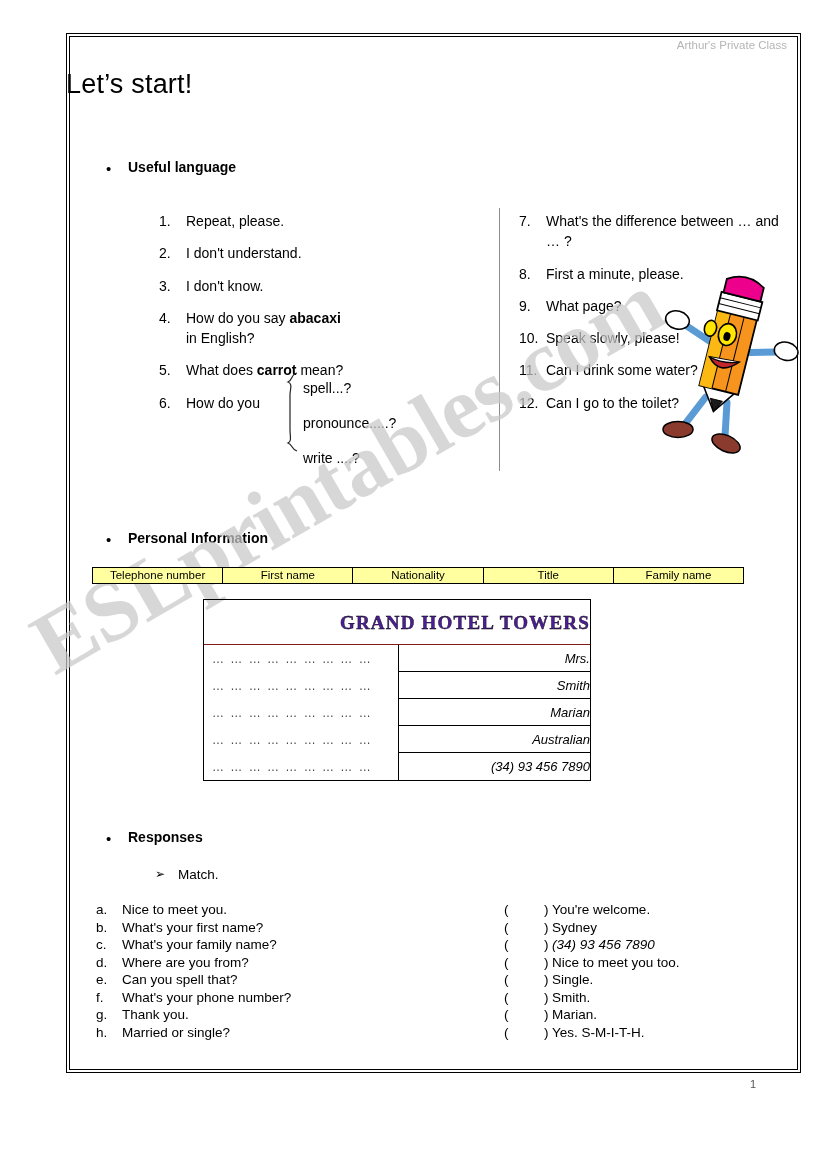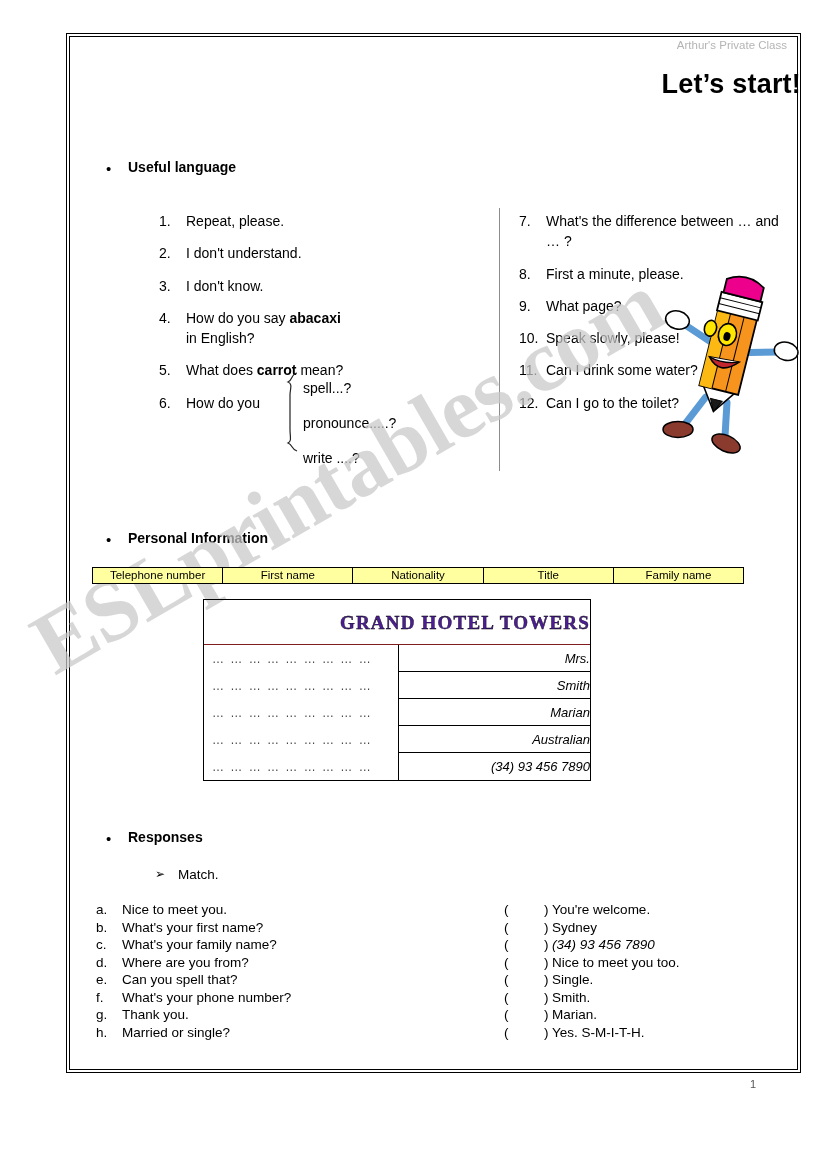--- a/index.html
+++ b/index.html
@@ -78,23 +78,23 @@
     font-size: 11.5px;
     color: #b4b4b4;
     white-space: nowrap;
   }
 
   .doc-title {
     position: absolute;
     left: 0;
     top: 36px;
     width: 735px;
-    text-align: right;
+    text-align: left;
     font-size: 27px;
-    font-weight: bold;
+    font-weight: normal;
     letter-spacing: 0.2px;
   }
 
   
   .bullet-heading {
     position: absolute;
     font-size: 14px;
     font-weight: bold;
     white-space: nowrap;
   }

